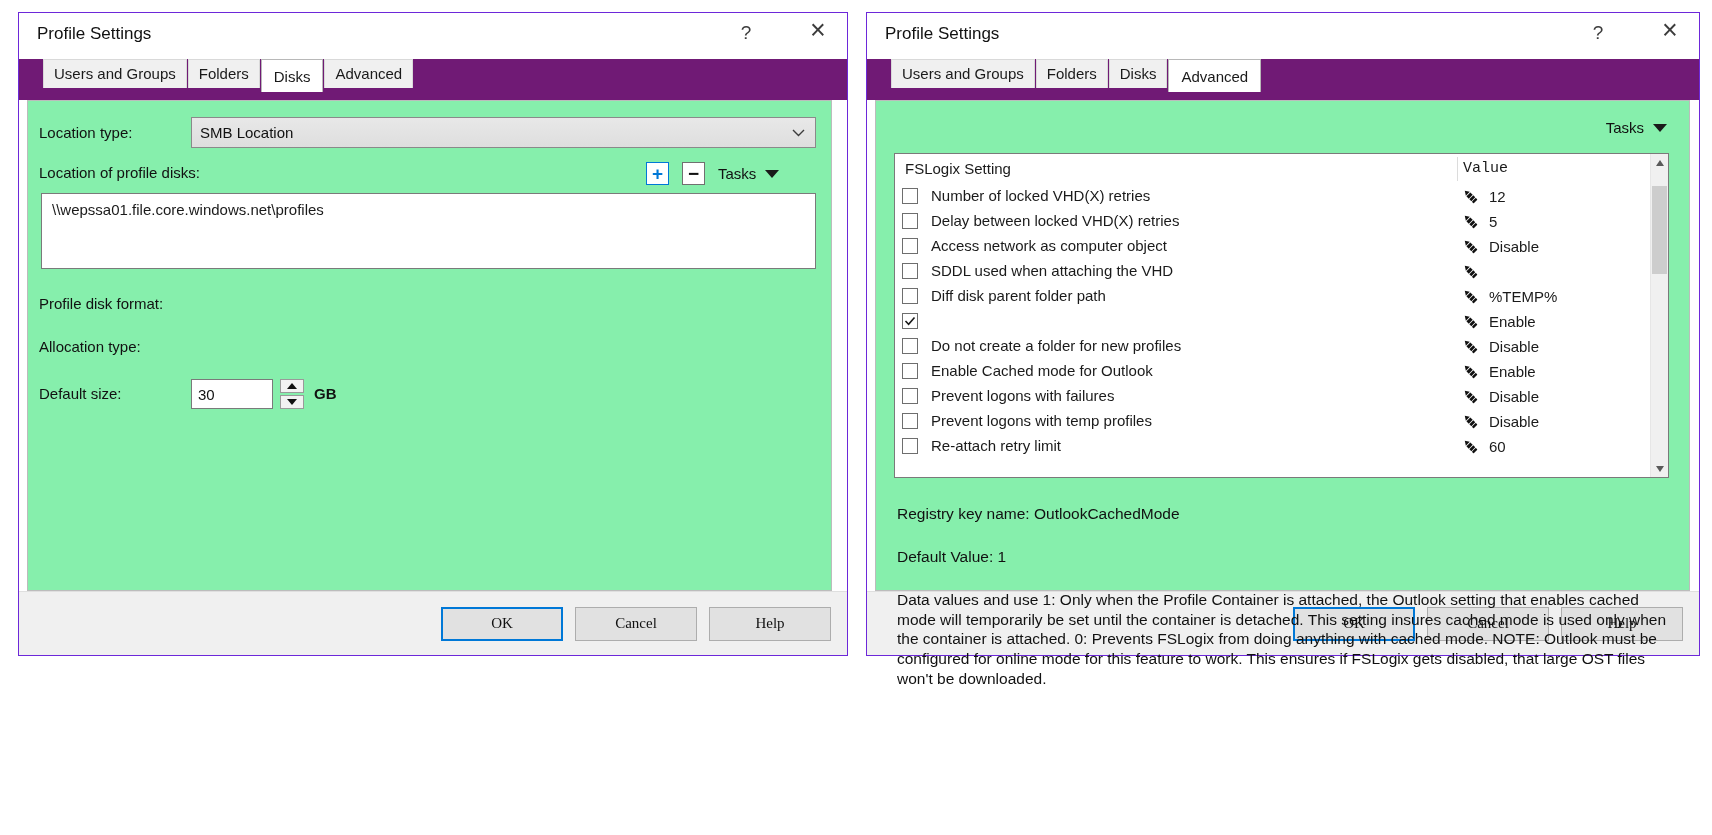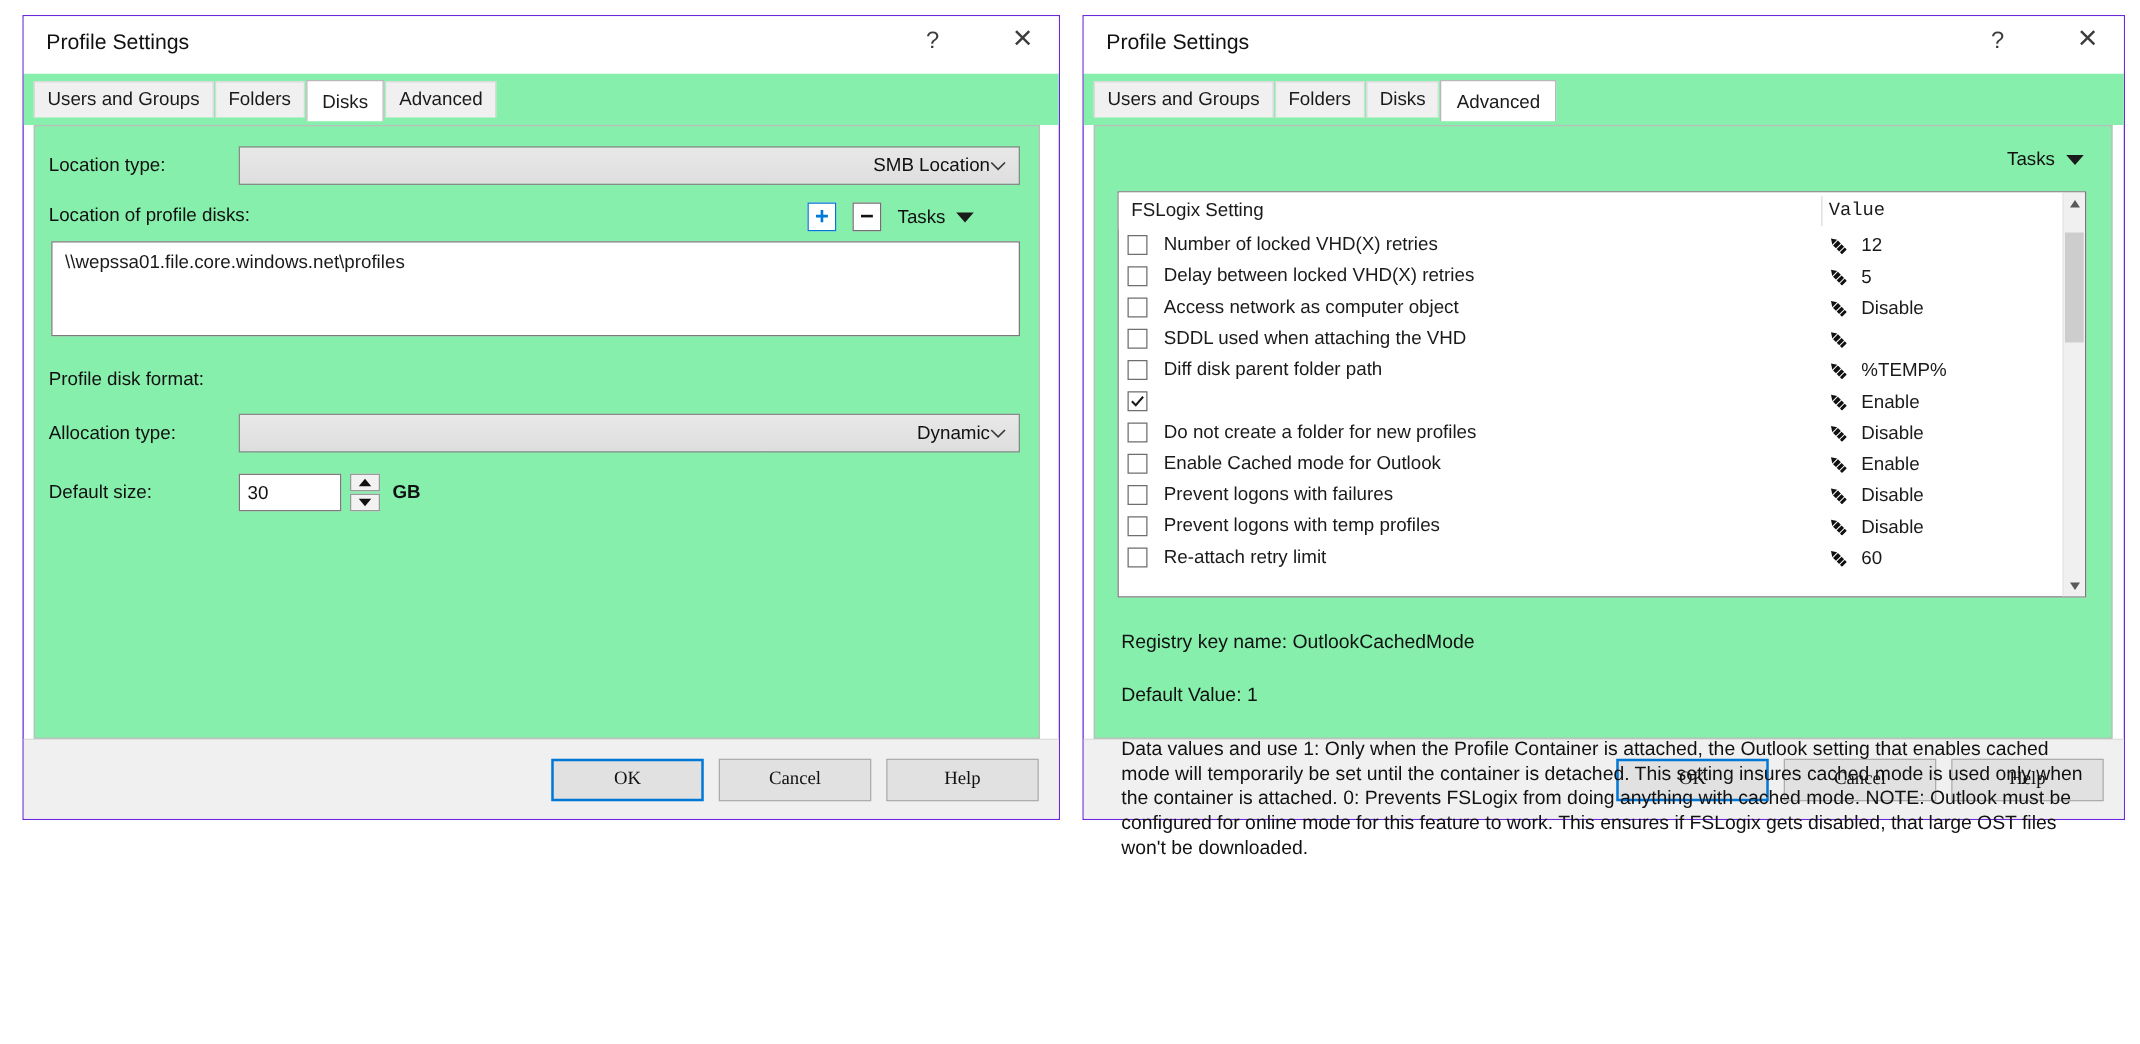--- a/index.html
+++ b/index.html
@@ -13,22 +13,22 @@
 
   
   .titlebar { position:absolute; left:0; top:0; right:0; height:46px; background:#ffffff; }
   .dlg-title { position:absolute; left:18px; top:11px; font-size:17px; color:#111; }
   .tb-help  { position:absolute; top:9px; width:30px; text-align:center; font-size:19px; color:#3c3c3c; cursor:default; }
   .tb-close { position:absolute; top:2px; width:30px; text-align:center; font-size:27px; font-weight:300; color:#3c3c3c; cursor:default; }
   .tb-help  { right:86px; }
   .tb-close { right:14px; }
 
   
-  .tabstrip { position:absolute; left:0; right:0; top:46px; height:41px; background:#86efac;
-              display:flex; align-items:center; padding-left:8px; z-index:4; }
+  .tabstrip { position:absolute; left:0; right:0; top:46px; height:41px; background:#701a75;
+              display:flex; align-items:flex-start; padding-left:24px; z-index:4; }
   .tab { font-size:15px; padding:5px 10px 6px; background:#f0f0f0; border:1px solid #d9d9d9;
          border-bottom:none; margin-right:1px; white-space:nowrap; }
   .tab.active { background:#ffffff; border:1px solid #b8b8b8; border-bottom:none;
                 padding:8px 12px 7px; margin-bottom:-1px; z-index:6; }
 
   
   .pane { position:absolute; left:8px; top:87px; bottom:64px; background:#86efac;
           border:1px solid #bcbcbc; z-index:2; }
   .dialog.left  .pane { width:805px; }
   .dialog.right .pane { width:815px; }
@@ -37,21 +37,21 @@
   .footer { position:absolute; left:0; right:0; bottom:0; height:64px; background:#f0f0f0;
             border-top:1px solid #dfdfdf; display:flex; justify-content:flex-end;
             align-items:center; gap:12px; padding-right:16px; }
   .btn { width:122px; height:34px; background:#e1e1e1; border:1px solid #adadad;
          font-family:Liberation Serif, serif; font-size:15px; color:#111; cursor:default; }
   .btn.ok { border:2px solid #0078d7; }
 
   
   .field-label { position:absolute; font-size:15px; color:#111; white-space:nowrap; }
   .combo { position:absolute; background:linear-gradient(#e8e8e8,#dedede); border:1px solid #8a8a8a;
-           display:flex; align-items:center; padding:0 8px; cursor:default;text-align:right; }
+           display:flex; align-items:center; padding:0 8px; cursor:default; }
   .combo-text { font-size:15px; color:#111; flex:1; }
   .combo-chevron { flex:none; margin-right:2px; }
 
   .textbox { position:absolute; background:#ffffff; border:1px solid #7a7a7a;
              font-size:15px; padding:7px 10px; white-space:pre; overflow:hidden; }
 
   .sq-btn { position:absolute; width:23px; height:23px; background:#ffffff;
             display:flex; align-items:center; justify-content:center;
             font-size:19px; line-height:1; cursor:default; }
   .sq-btn.add    { border:1px solid #0078d7; color:#0078d7; font-weight:700; }
@@ -133,26 +133,20 @@
     <div class="sq-btn remove" style="left:654px; top:61px;">−</div>
     <div class="tasks" style="left:690px; top:61px; height:23px;">
       <span class="tasks-label">Tasks</span>
       <span class="tri-down-big"></span>
     </div>
     <div class="textbox" style="left:13px; top:92px; width:775px; height:76px;" role="textbox">\\wepssa01.file.core.windows.net\profiles</div>
 
     <span class="field-label" style="left:11px; top:187px; line-height:31px;">Profile disk format:</span>
 
     <span class="field-label" style="left:11px; top:230px; line-height:31px;">Allocation type:</span>
-    <div class="combo" style="left:163px; top:230px; width:625px; height:31px;">
-      <span class="combo-text">Dynamic</span>
-      <svg class="combo-chevron" width="13" height="8" viewBox="0 0 13 8">
-          <polyline points="1,1 6.5,6.5 12,1" fill="none" stroke="#3c3c3c" stroke-width="1.4"></polyline>
-        </svg>
-    </div>
 
     <span class="field-label" style="left:11px; top:278px; line-height:30px;">Default size:</span>
     <input class="num-input" style="left: 163px; top: 278px;" type="text" value="30">
     <div class="spinner" style="left:252px; top:278px;">
       <div class="spin-btn">
           <span class="tri-up"></span>
         </div>
       <div class="spin-btn">
           <span class="tri-dn"></span>
         </div>

